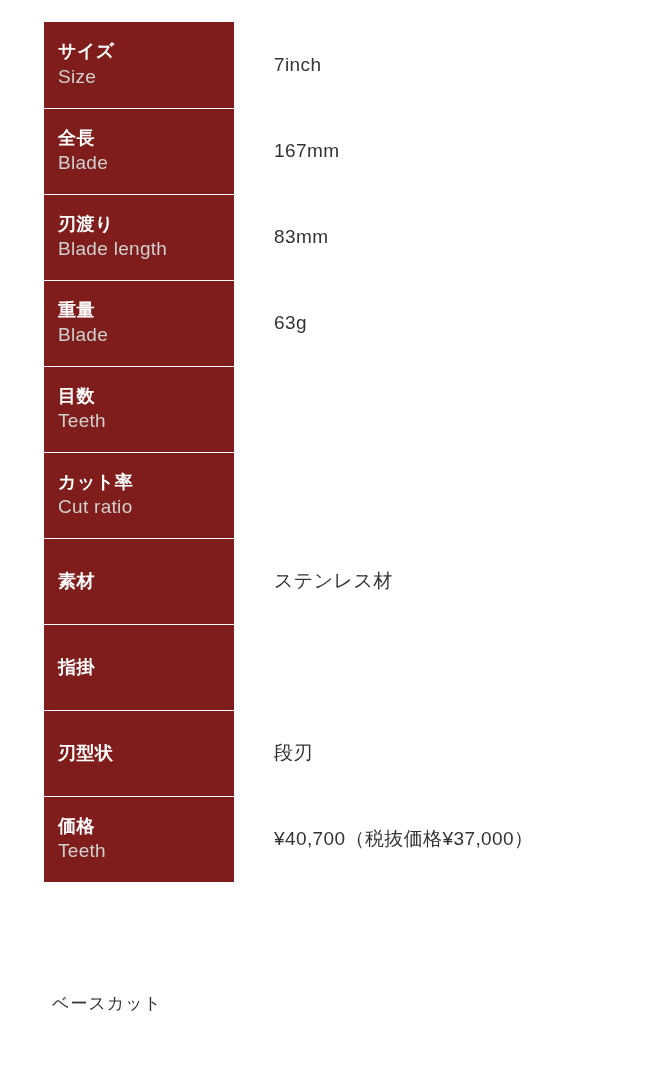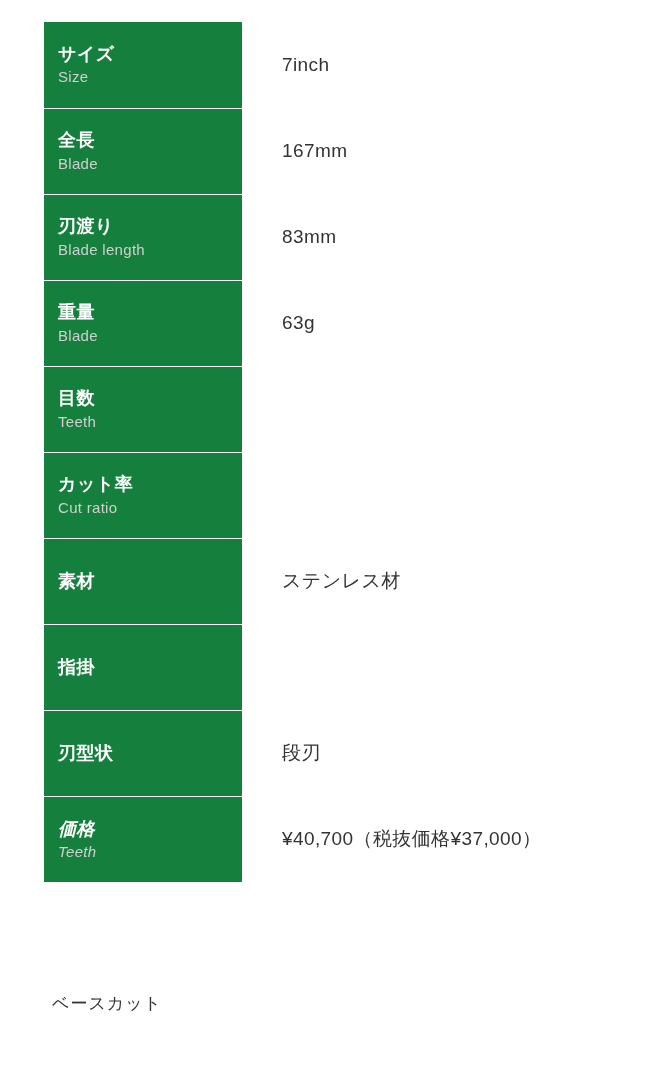--- a/index.html
+++ b/index.html
@@ -24,44 +24,43 @@
     border-collapse: collapse;
     table-layout: fixed;
   }
 
   .spec-table tr {
     height: 86px;
   }
 
   .spec-table td.label-cell {
     width: 176px;
-    background: #15803d;
+    background: #7f1d1d;
     color: #ffffff;
     vertical-align: middle;
-    padding: 0 8px 0 14px;
+    padding: 0 0 0 14px;
     border-bottom: 1px solid #ffffff;
   }
 
   .spec-table tr:last-child td.label-cell {
     border-bottom: none;
-    font-style: italic;
   }
 
   .label-ja {
     display: block;
     font-size: 18px;
     font-weight: bold;
     line-height: 1.35;
     letter-spacing: 0.5px;
     color: #ffffff;
   }
 
   .label-en {
     display: block;
-    font-size: 15px;
+    font-size: 19px;
     font-weight: normal;
     line-height: 1.4;
     letter-spacing: 0.3px;
     color: #cfcfcf;
   }
 
   .label-en:empty {
     display: none;
   }
 

